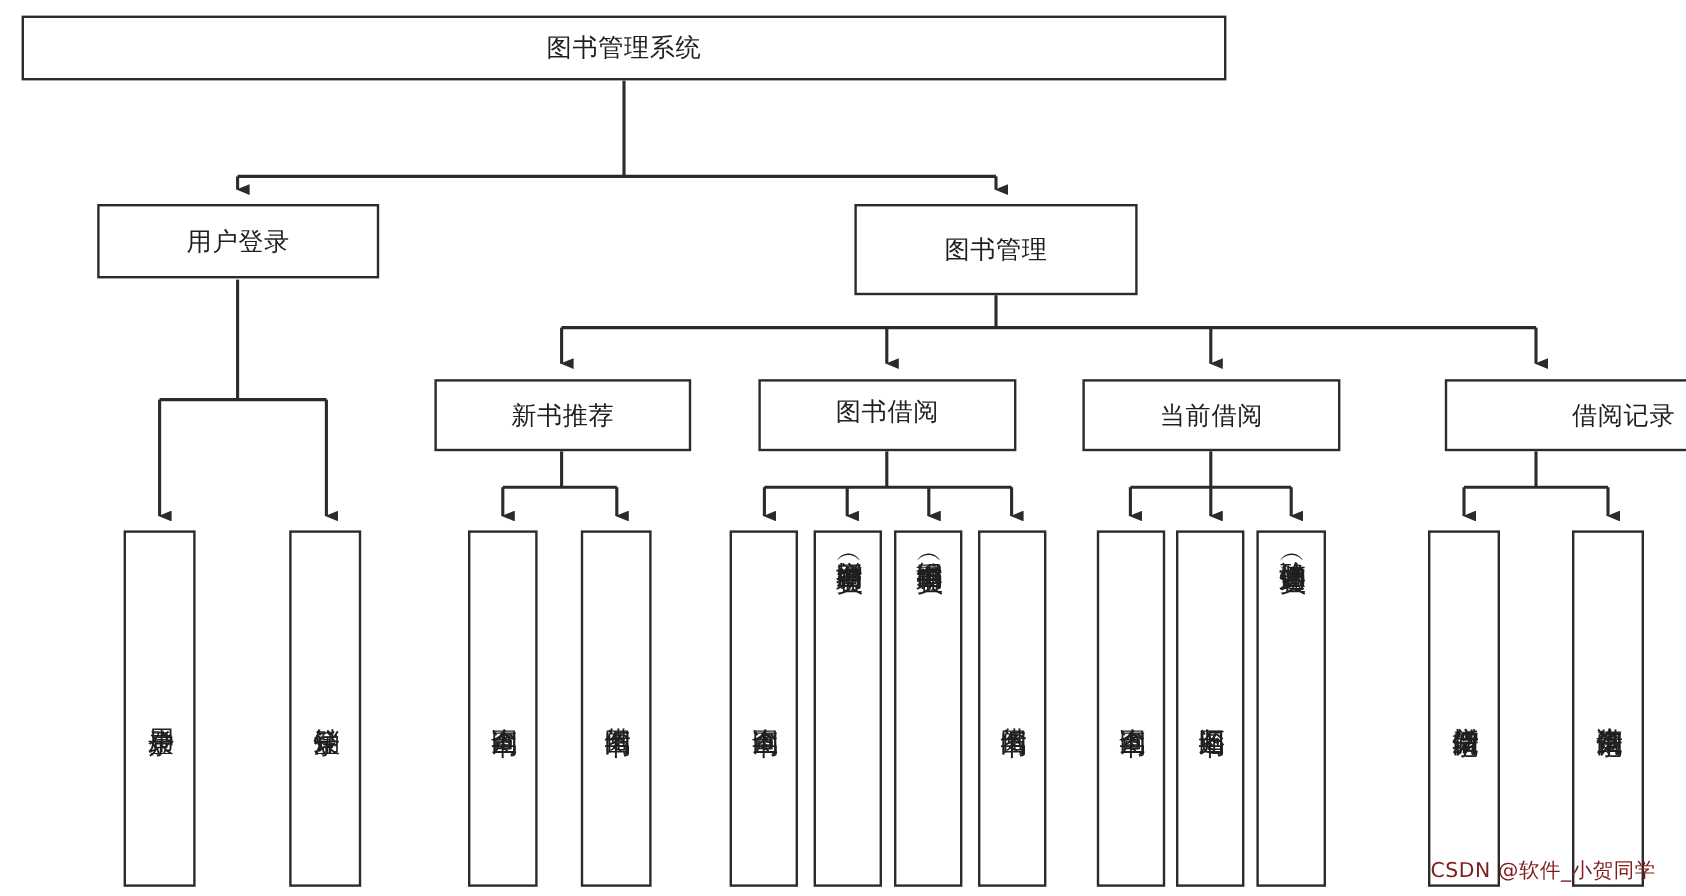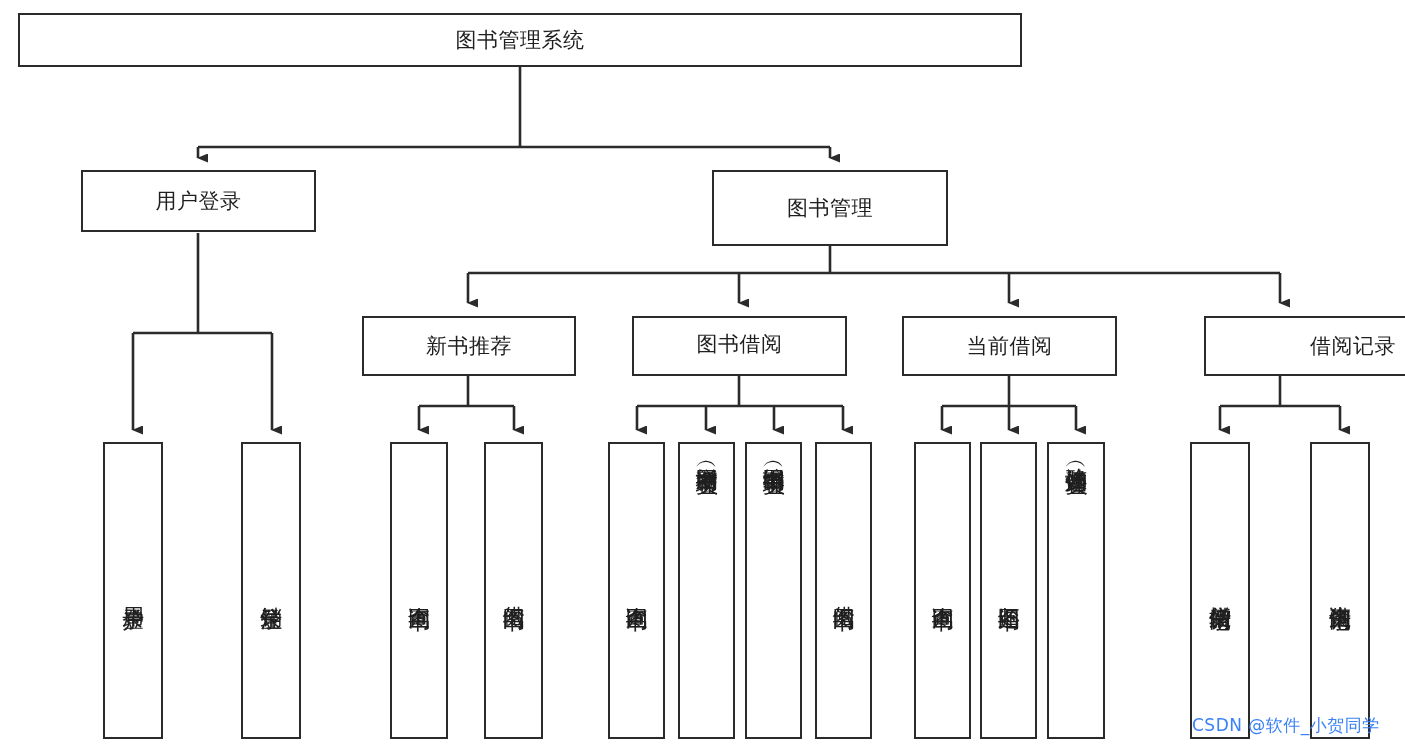--- a/index.html
+++ b/index.html
@@ -61,21 +61,21 @@
     color: #1f1f1f;
     white-space: nowrap;
   }
   .leaf-box.center-v {
     align-items: center;
     padding-top: 0;
   }
   .watermark {
     position: absolute;
     font-size: 17px;
-    color: #3b82f6;
+    color: #7f1d1d;
     white-space: nowrap;
     letter-spacing: 0.5px;
   }
 </style>
 </head>
 <body>
 
 <div id="diagram-root">
 
   <svg id="diagram-svg" viewBox="0 0 1405 747" xmlns="http://www.w3.org/2000/svg">

